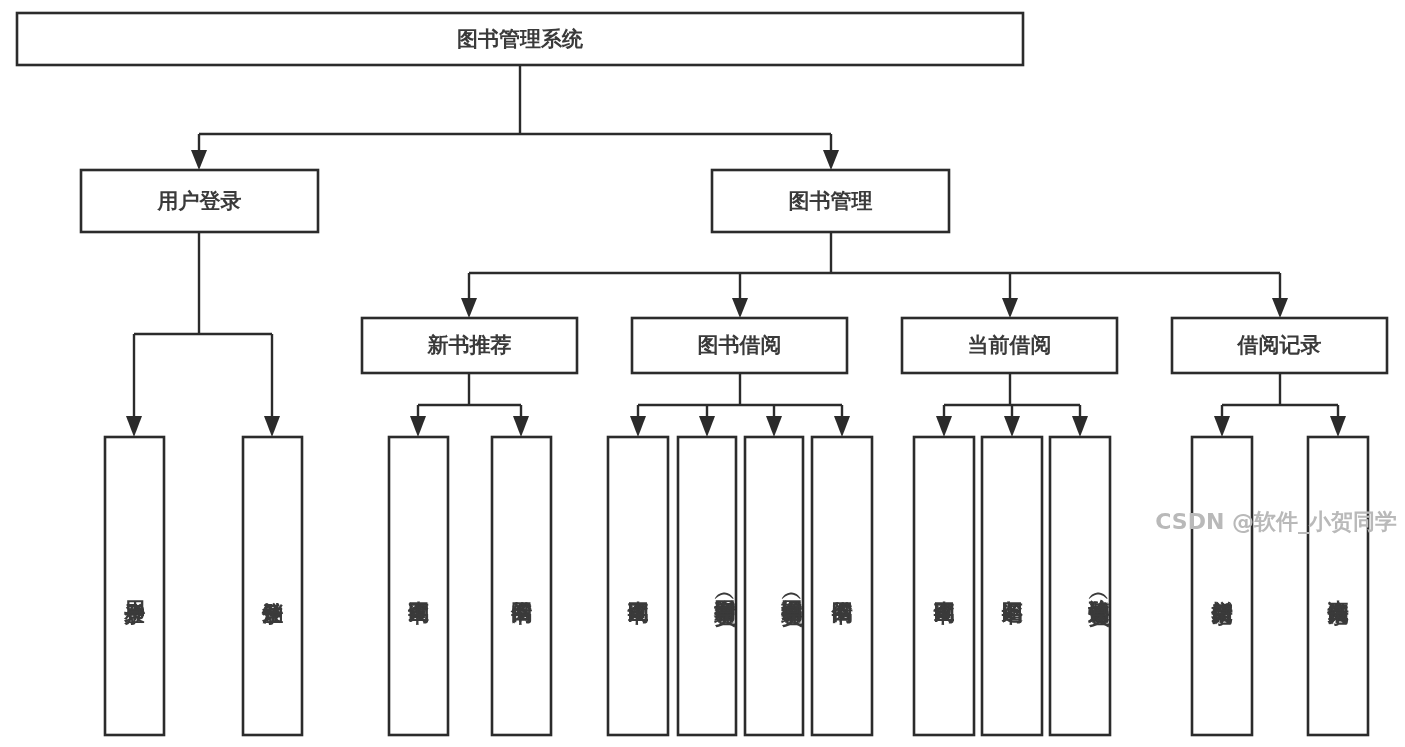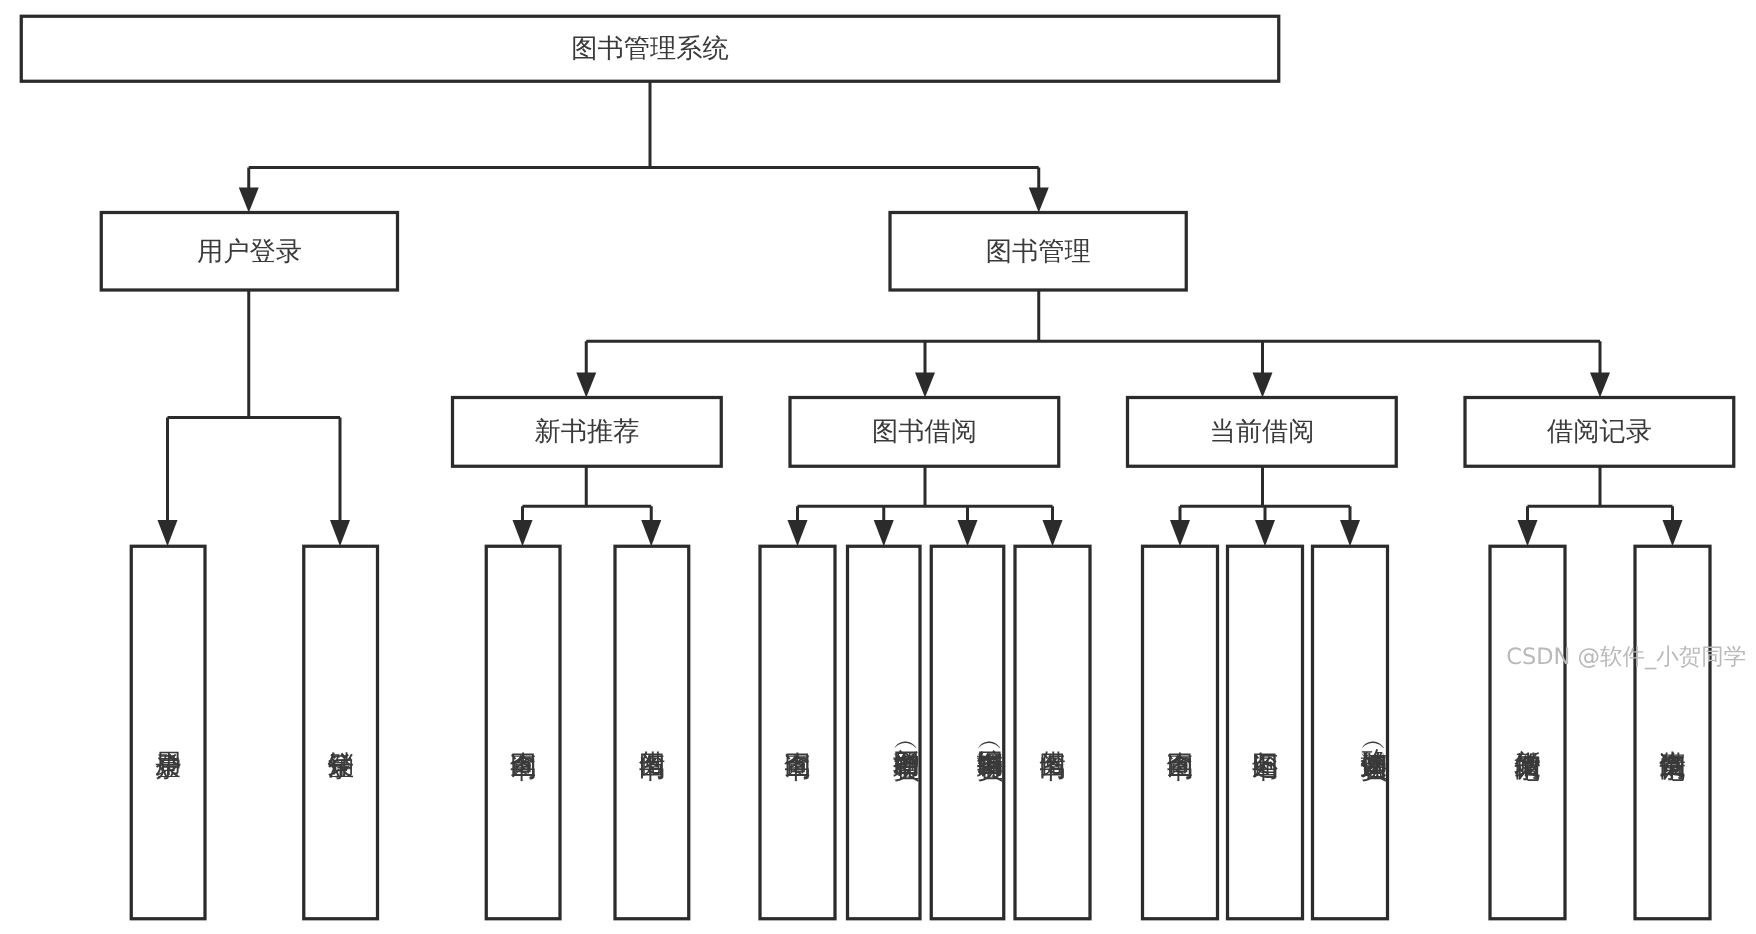--- a/index.html
+++ b/index.html
@@ -11,20 +11,21 @@
     width: 1405px;
     height: 747px;
     font-family: "DejaVu Sans", "Liberation Sans", sans-serif;
     overflow: hidden;
   }
   #diagram-root {
     position: relative;
     width: 1405px;
     height: 541px;
     background: #ffffff;
+    font-weight: bold;
   }
   svg#flow-svg {
     position: absolute;
     left: 0;
     top: 0;
     width: 1405px;
     height: 747px;
   }
   .node-rect {
     fill: #ffffff;
@@ -60,21 +61,21 @@
     text-align: center;
     white-space: nowrap;
     pointer-events: none;
     user-select: none;
   }
   .watermark {
     position: absolute;
     right: 8px;
     bottom: 4px;
     font-family: "DejaVu Sans", "Liberation Sans", sans-serif;
-    font-size: 18px;
+    font-size: 22px;
     color: #b9b9b9;
     white-space: nowrap;
     user-select: none;
   }
 </style>
 </head>
 <body>
 
 <div id="diagram-root">
 

